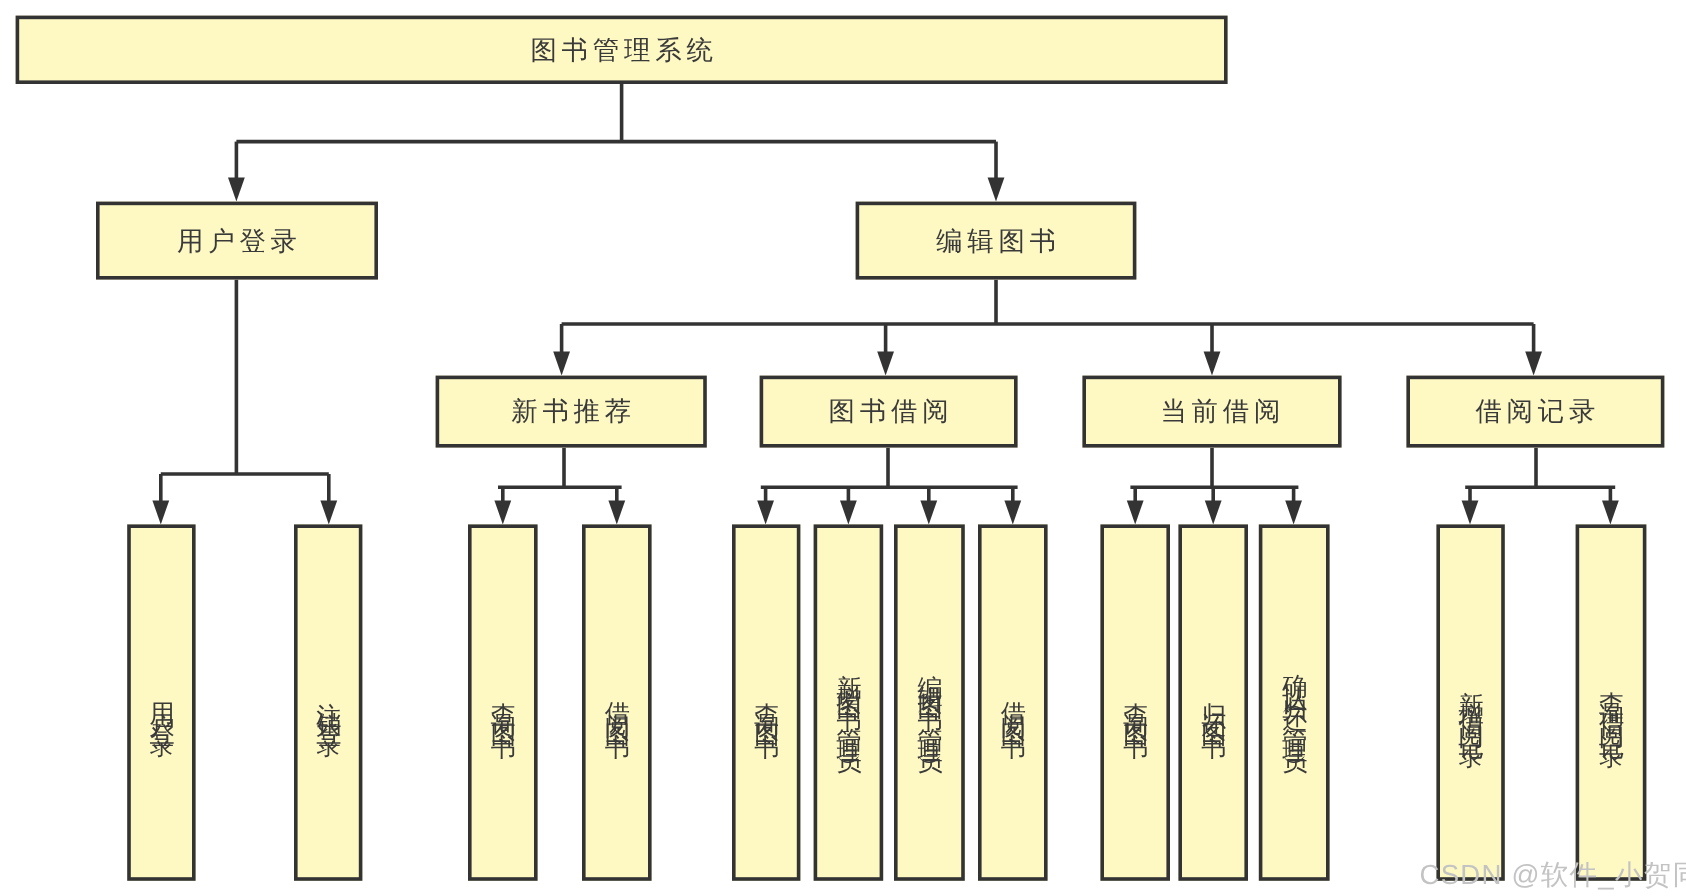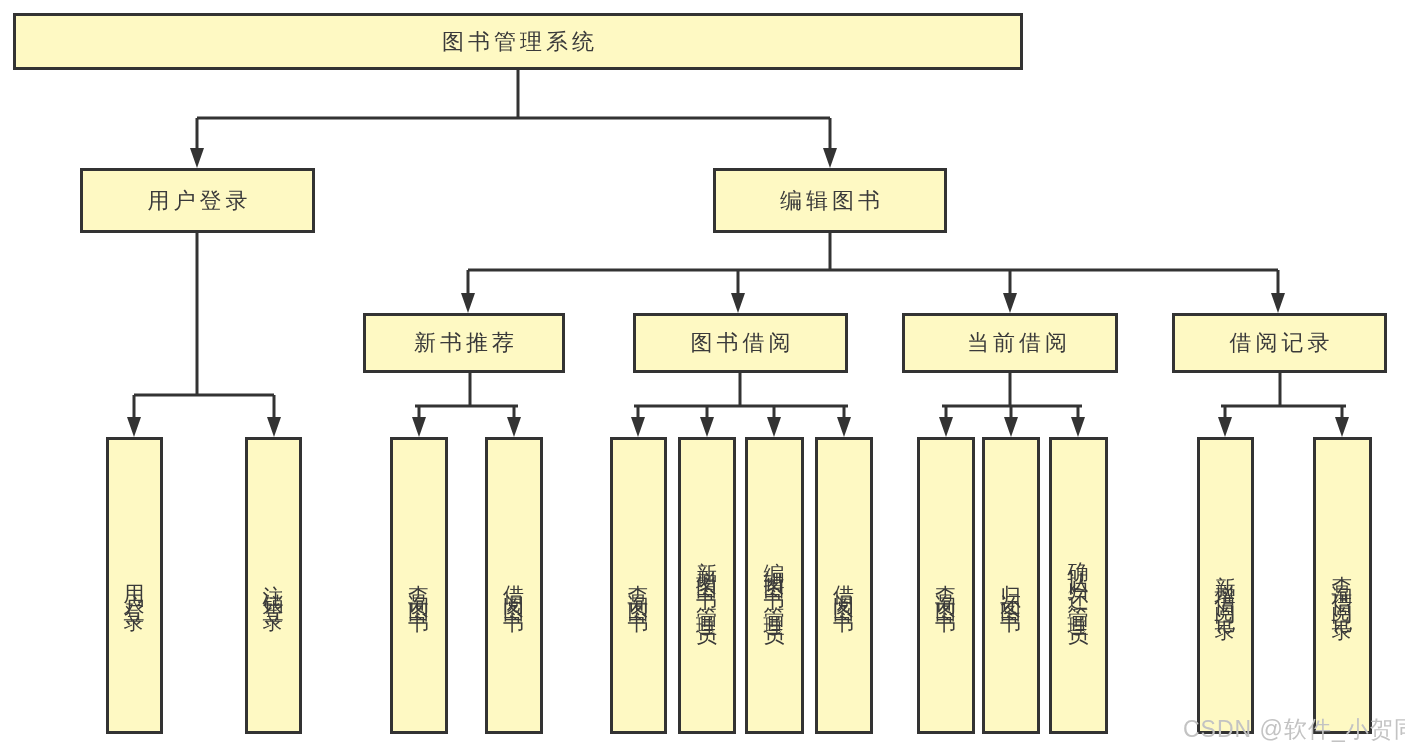--- a/index.html
+++ b/index.html
@@ -120,21 +120,21 @@
     <span>图书管理系统</span>
   </div>
 
   <div class="node hbox" style="left:80px; top:168px; width:235px; height:65px;">
     <span>用户登录</span>
   </div>
   <div class="node hbox" style="left:713px; top:168px; width:234px; height:65px;">
     <span>编辑图书</span>
   </div>
 
-  <div class="node hbox" style="left:363px; top:313px; width:202px; height:60px;">
+  <div class="node hbox" style="left:363px; top:313px; width:226px; height:60px;">
     <span>新书推荐</span>
   </div>
   <div class="node hbox" style="left:633px; top:313px; width:215px; height:60px;">
     <span>图书借阅</span>
   </div>
   <div class="node hbox" style="left:902px; top:313px; width:216px; height:60px;padding-left:14px;">
     <span>当前借阅</span>
   </div>
   <div class="node hbox" style="left:1172px; top:313px; width:215px; height:60px;">
     <span>借阅记录</span>

